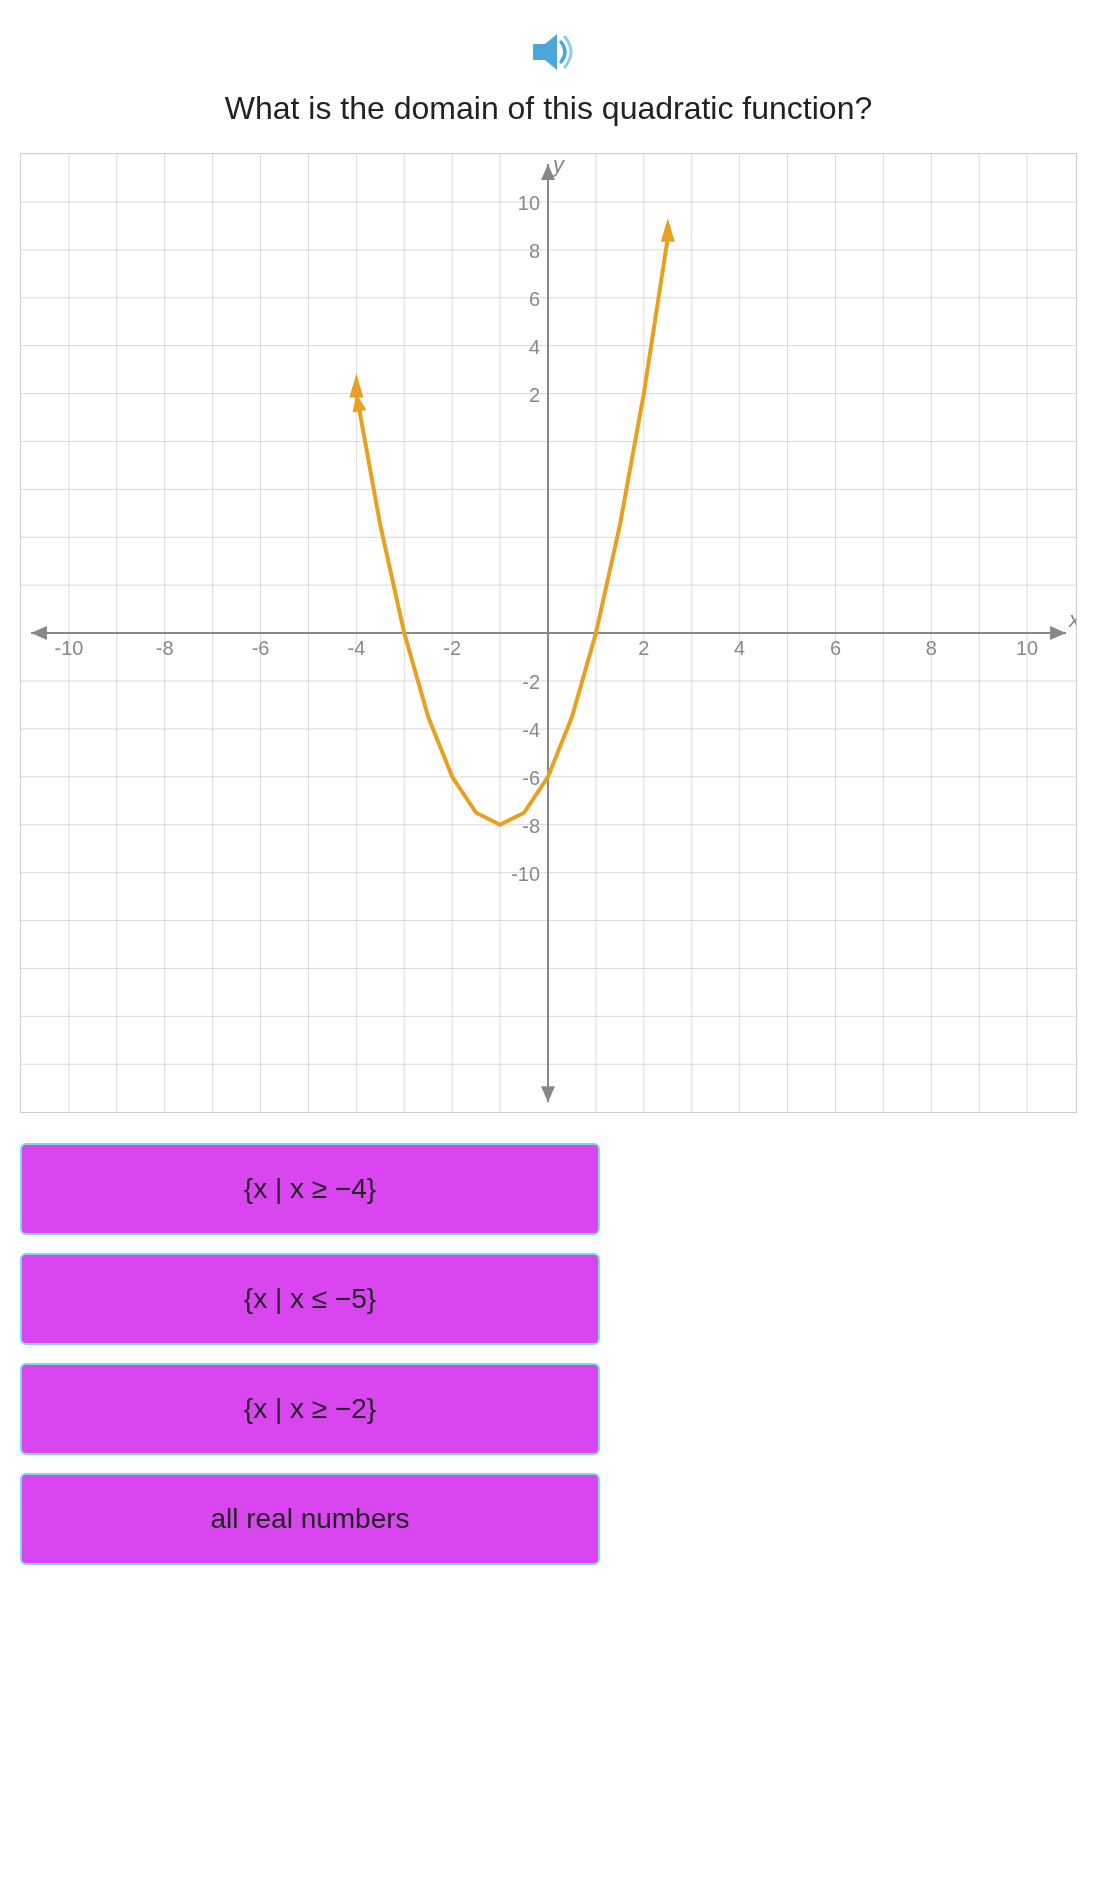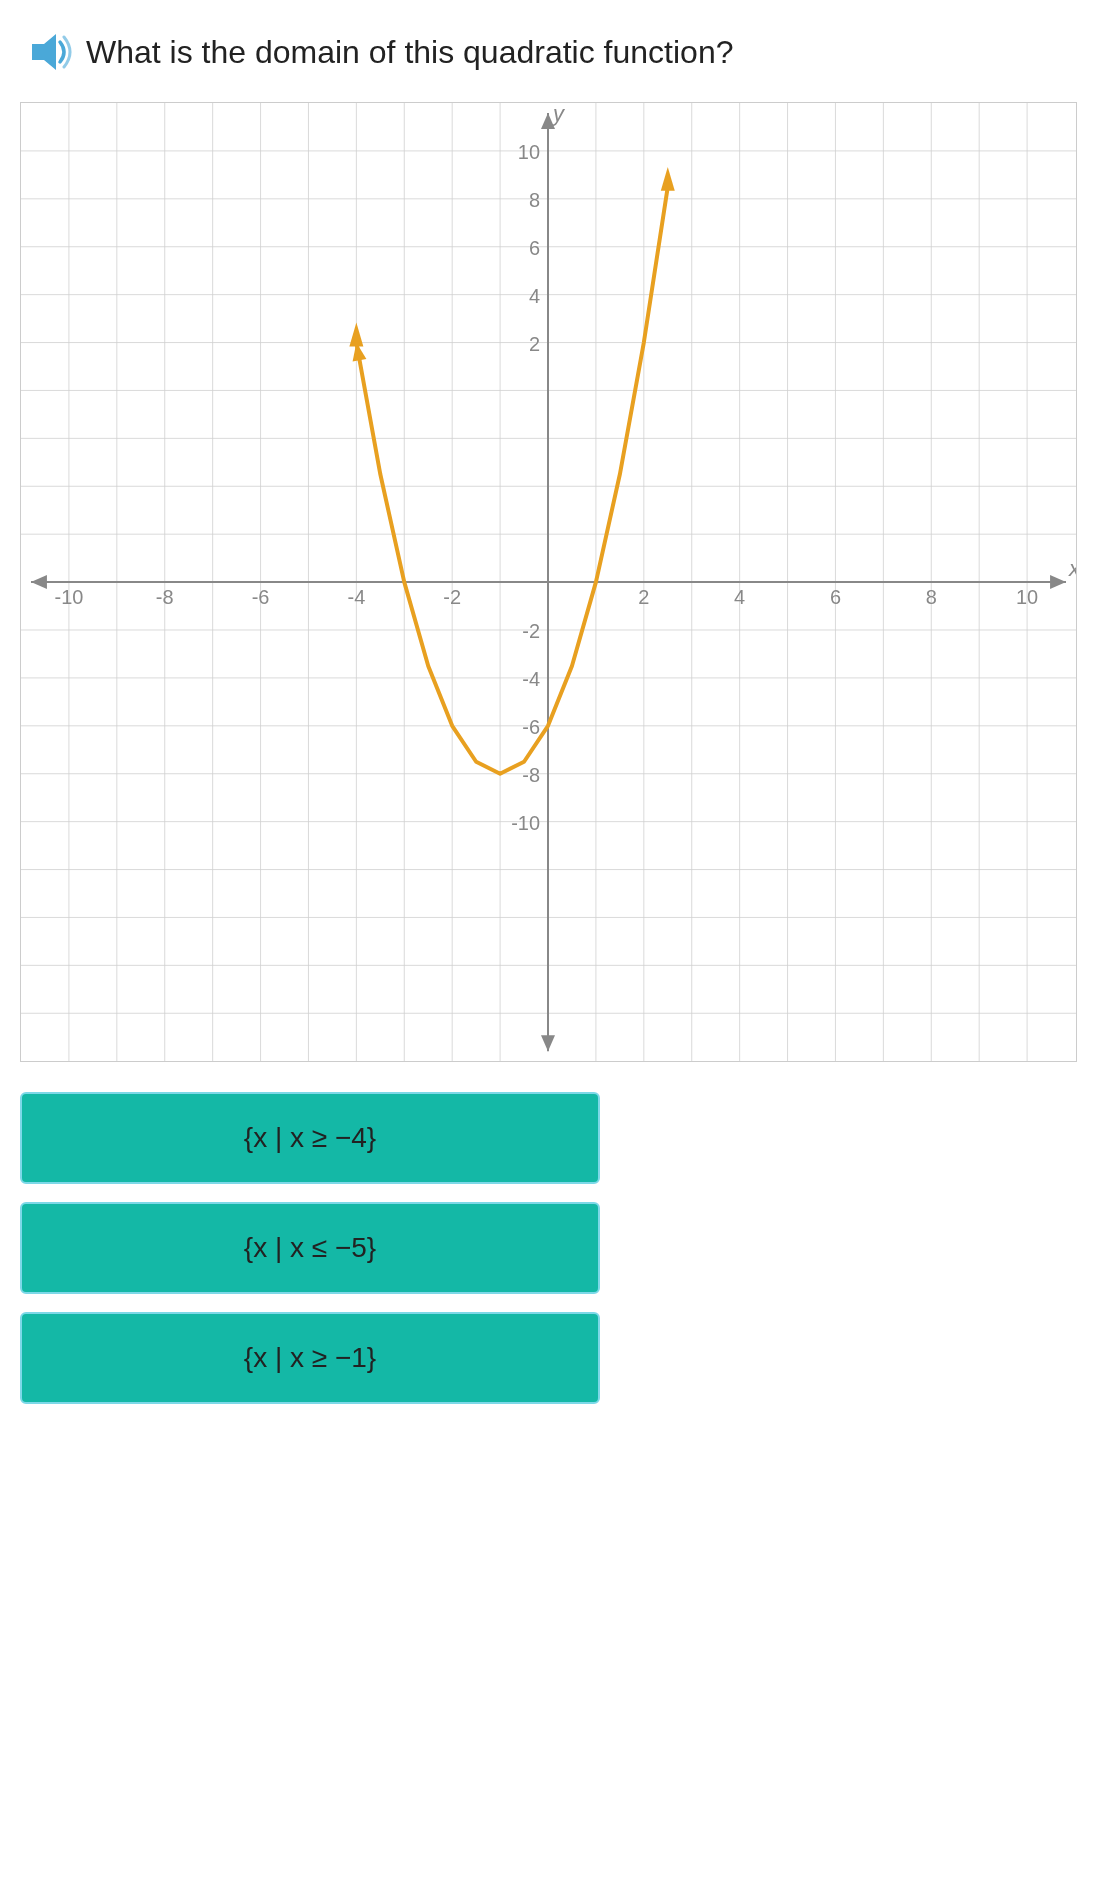--- a/index.html
+++ b/index.html
@@ -8,20 +8,21 @@
       min-height: 1902px;
       background: #ffffff;
       font-family: Arial, sans-serif;
       overflow-x: hidden;
     }
     .header {
       display: flex;
       align-items: center;
       padding: 28px 24px 16px 24px;
       gap: 14px;
+      flex-direction: column;
     }
     .speaker-icon {
       width: 48px;
       height: 48px;
       flex-shrink: 0;
     }
     .question-text {
       font-size: 32px;
       color: #222;
       font-weight: 400;
@@ -39,21 +40,21 @@
     .answer-options {
       display: flex;
       flex-direction: column;
       gap: 18px;
       padding: 0 20px 40px 20px;
       max-width: 620px;
     }
     .answer-btn {
       border: 2px solid #7dd8e8;
       border-radius: 6px;
-      background: #14b8a6;
+      background: #d946ef;
       padding: 28px 20px;
       font-size: 28px;
       color: #222;
       text-align: center;
       cursor: pointer;
       width: 100%;
     }
   </style>
 </head>
 <body>
@@ -168,14 +169,15 @@
     <polygon points="336,220 329,244 343,244" fill="#e8a020"></polygon>
 
     <polygon points="648,64 641,88 655,88" fill="#e8a020"></polygon>
 
   </svg>
 </div>
 
 <div class="answer-options">
   <button class="answer-btn">{x | x ≥ −4}</button>
   <button class="answer-btn">{x | x ≤ −5}</button>
-  <button class="answer-btn">{x | x ≥ −1}</button>
+  <button class="answer-btn">{x | x ≥ −2}</button>
+  <button class="answer-btn">all real numbers</button>
 </div>
 
 </body></html>

